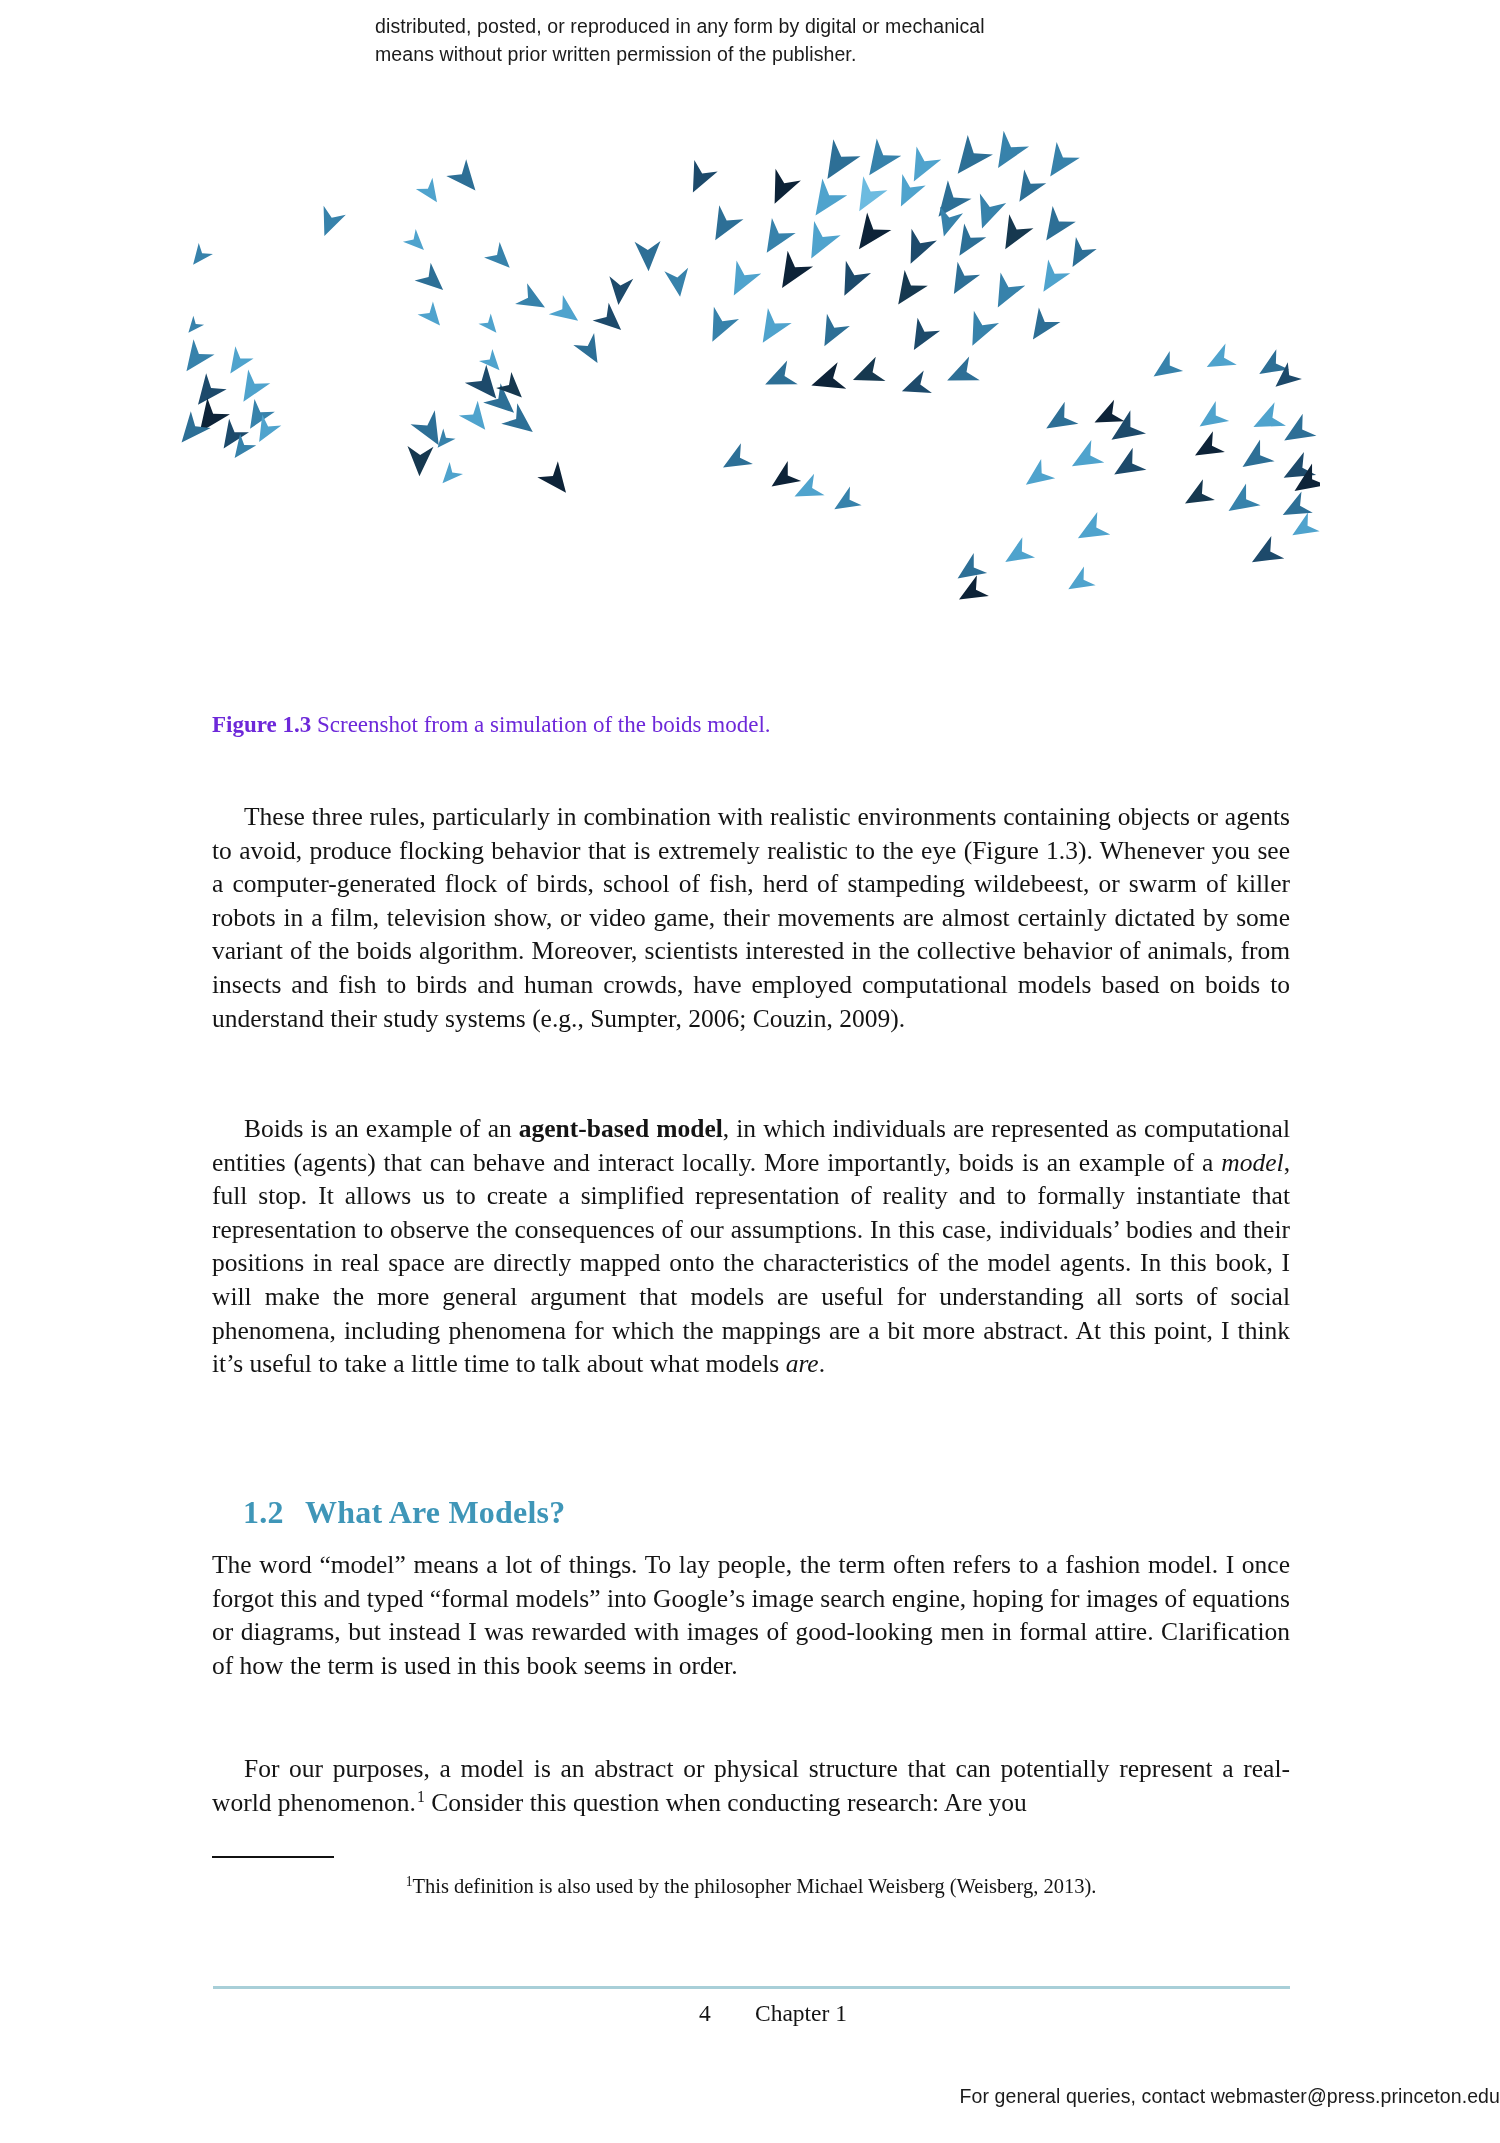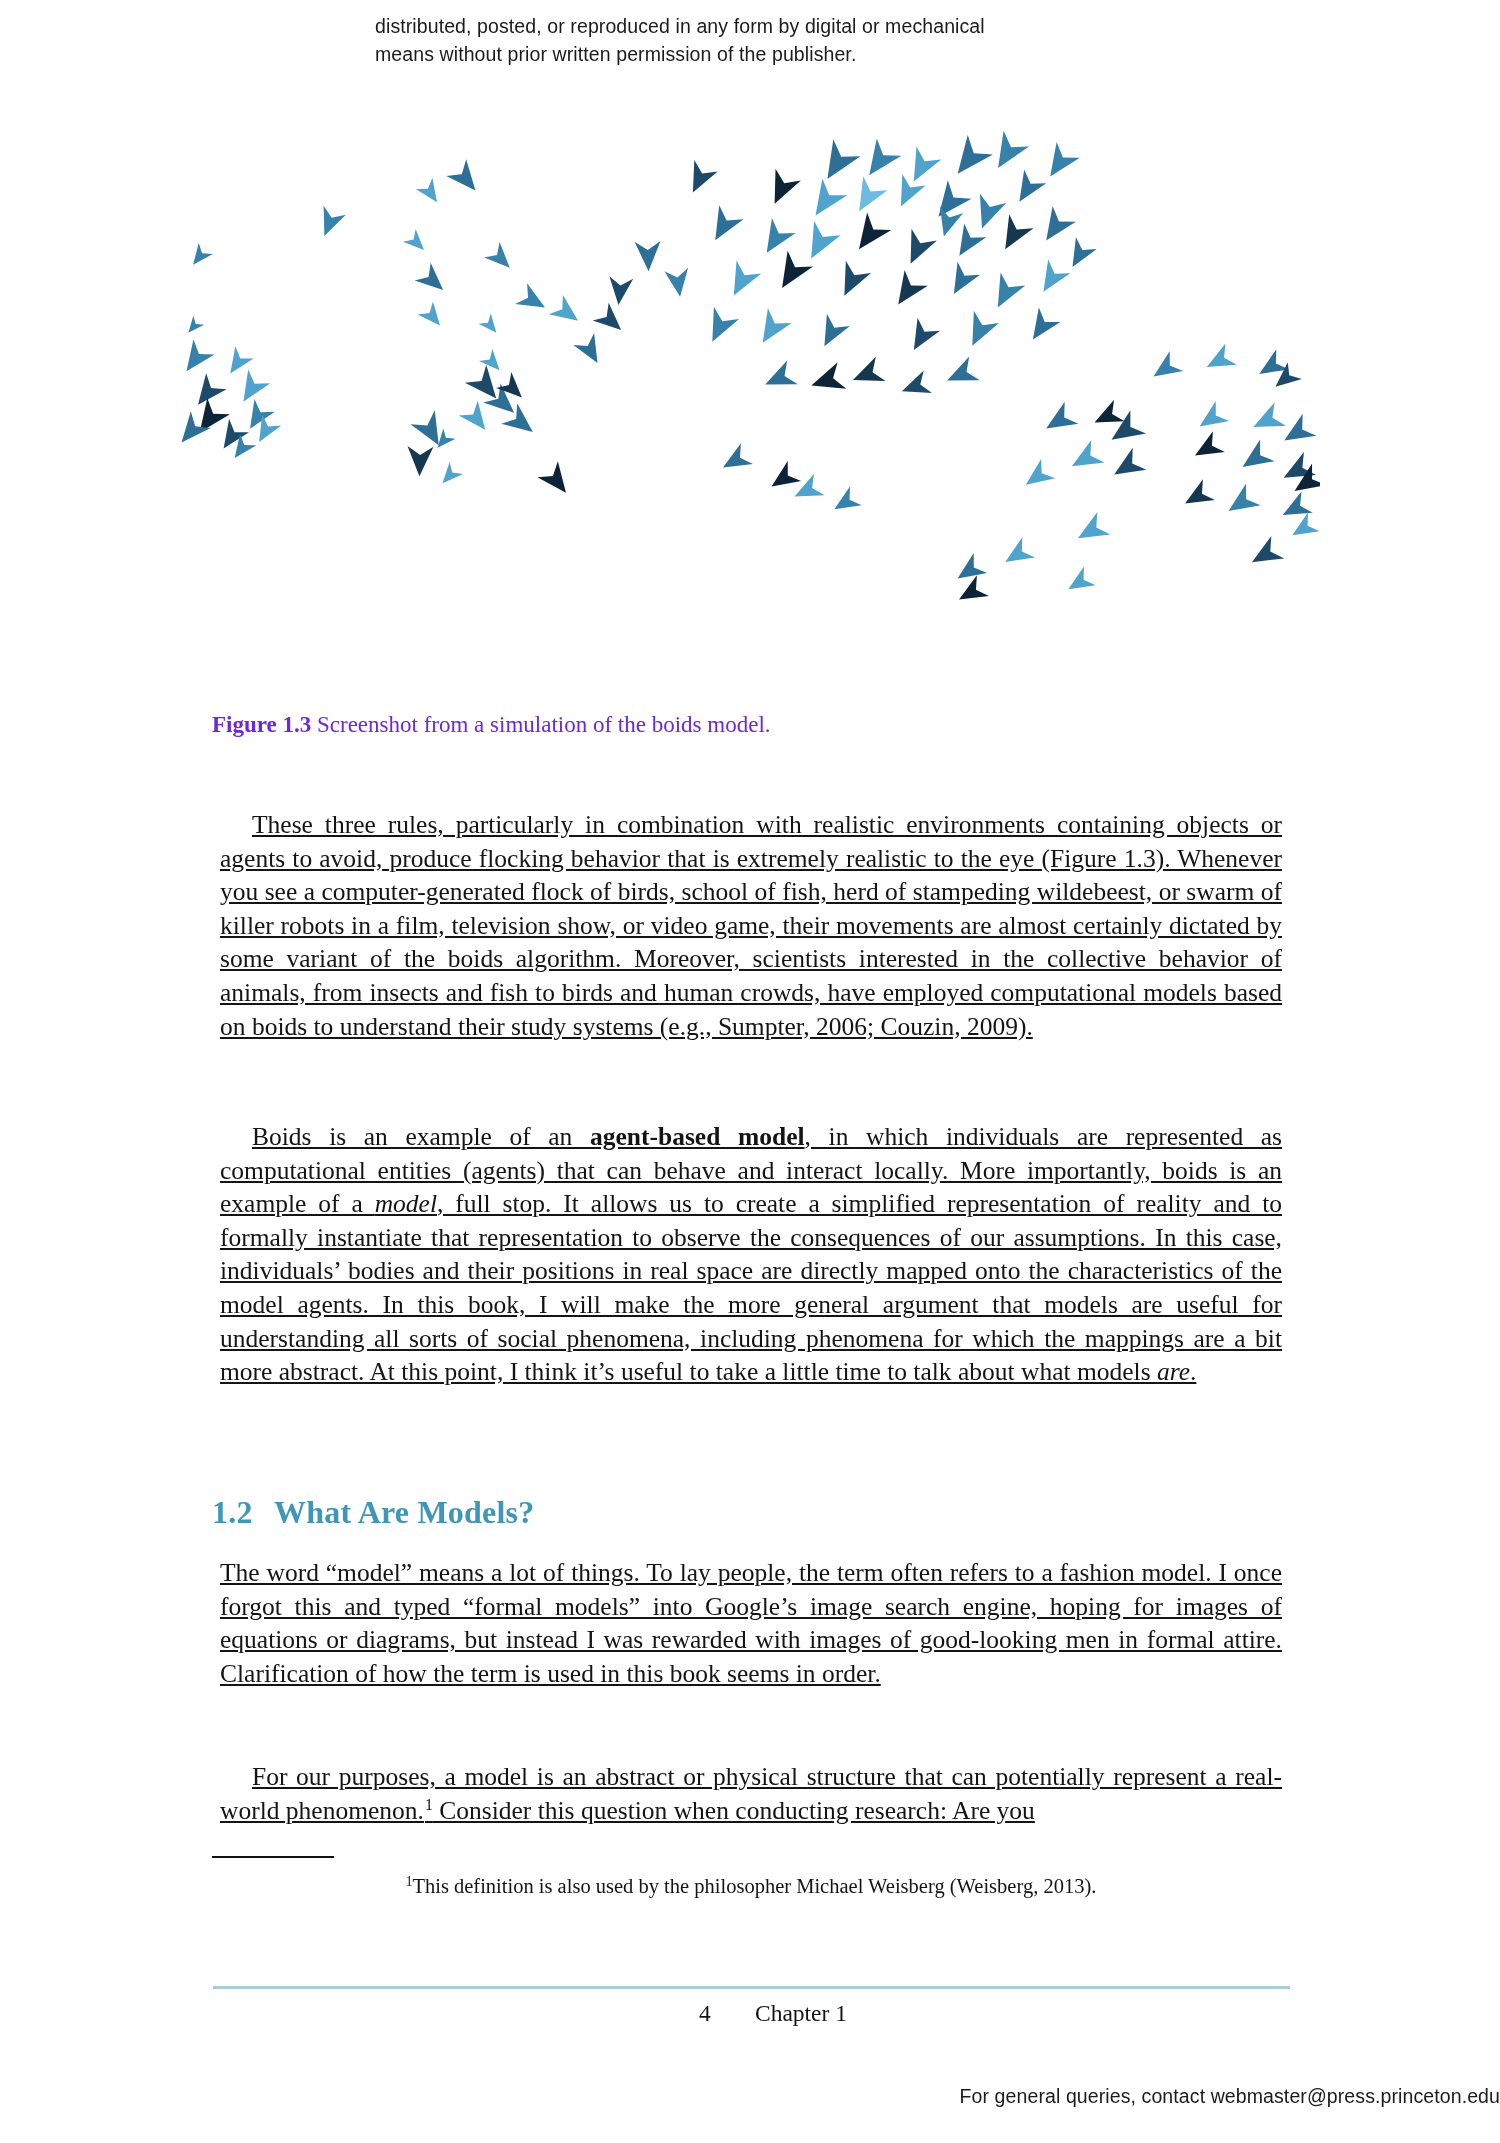--- a/index.html
+++ b/index.html
@@ -65,22 +65,21 @@
     position: absolute;
     left: 212px;
     width: 1078px;
     font-size: 25.5px;
     line-height: 33.6px;
     text-align: justify;
     color: #141414;
     hyphens: none;
   }
   .textblock p {
-    margin: 8px;
-    text-decoration: underline;
+    margin: 0;
   }
   .textblock p.indent {
     text-indent: 32px;
   }
   #para-flocking { top: 800px; }
   #para-boids-abm { top: 1112px; }
   #para-word-model { top: 1548px; }
   #para-our-purposes { top: 1752px; }
 
   b.strong { font-weight: bold; }
@@ -98,20 +97,21 @@
     left: 212px;
     top: 1467px;
     font-size: 32px;
     font-weight: bold;
     color: #3f96b8;
     letter-spacing: 0.2px;
   }
   .section-heading .sec-num {
     display: inline-block;
     min-width: 62px;
+    margin-left: 31px;
   }
 
   
   .footnote-rule {
     position: absolute;
     left: 212px;
     top: 1856px;
     width: 122px;
     height: 2px;
     background: #111111;

